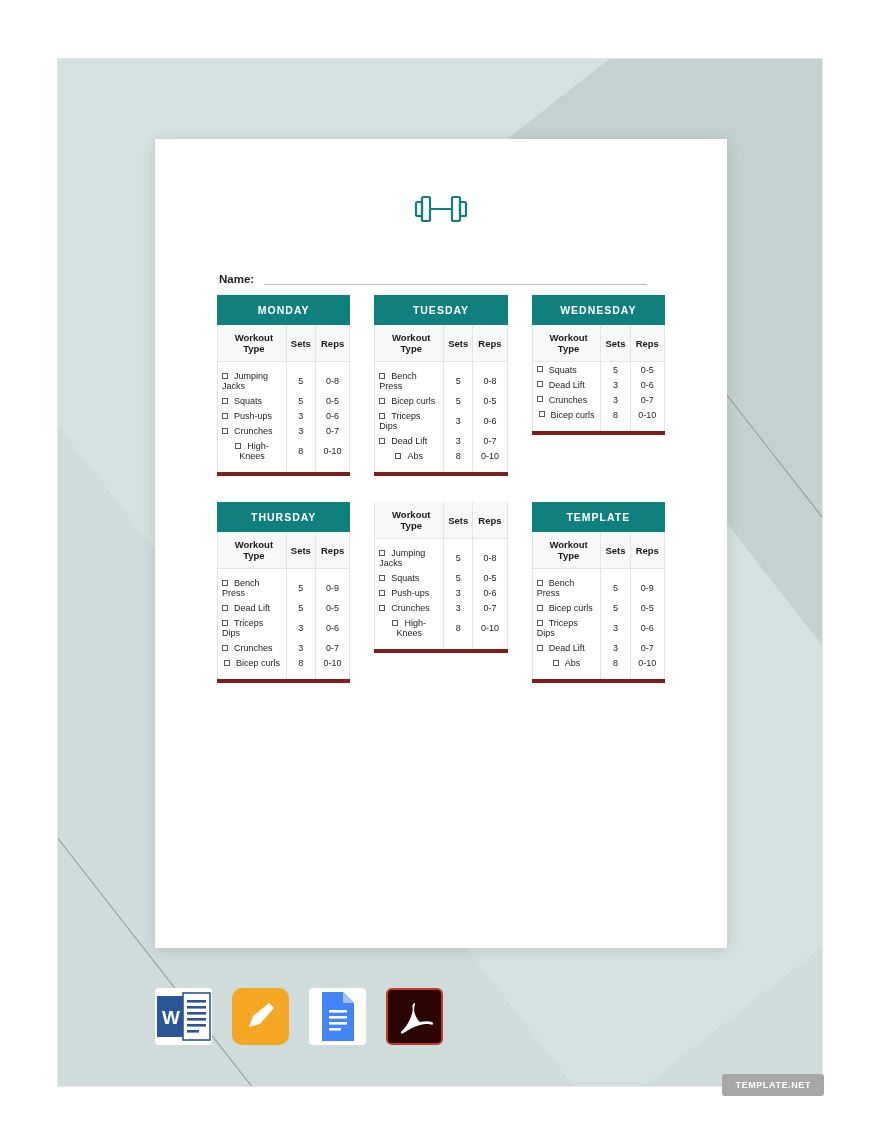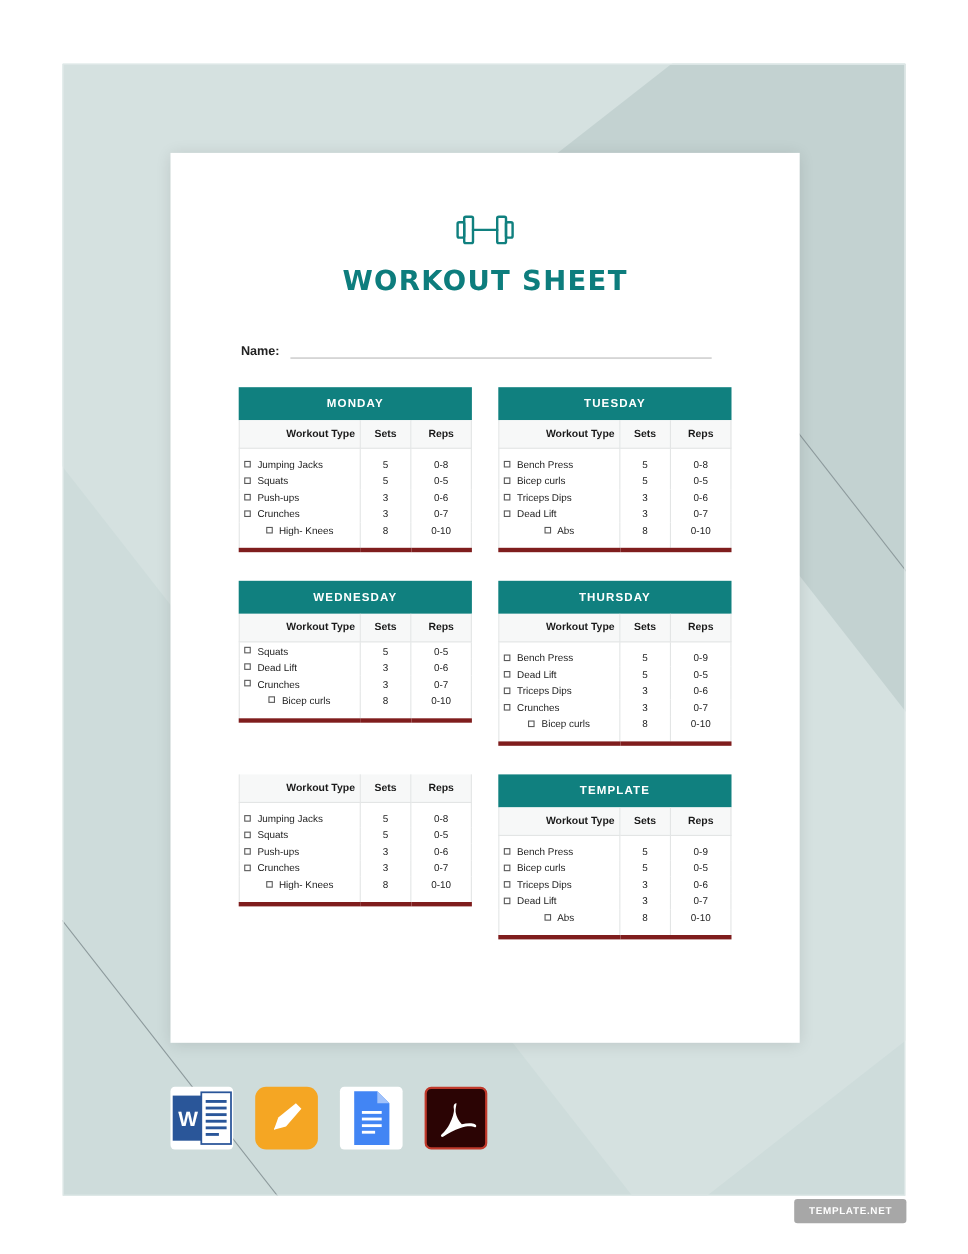--- a/index.html
+++ b/index.html
@@ -102,23 +102,23 @@
   }
   .name-line {
     flex: 1;
     border-bottom: 1px solid #b9b9b9;
     height: 14px;
     margin-left: 10px;
     margin-right: 18px;
   }
 
   .grid {
-    margin-top: 26px;
+    margin-top: 10px;
     display: grid;
-    grid-template-columns: 1fr 1fr;
+    grid-template-columns: 1fr 1fr 1fr;
     column-gap: 24px;
     row-gap: 26px;
   }
   .day-card {
     width: 100%;
   }
   .day-header {
     background: #10807f;
     color: #ffffff;
     text-align: center;
@@ -134,21 +134,21 @@
   }
   table.day-table th {
     font-size: 9.5px;
     font-weight: bold;
     color: #1a1a1a;
     padding: 7px 4px;
     background: #f7f8f8;
     border: 1px solid #e3e5e5;
     border-top: none;
   }
-  table.day-table th.col-type { text-align: right; padding-left: 8px; }
+  table.day-table th.col-type { text-align: center; padding-left: 8px; }
   table.day-table th.col-sets, table.day-table th.col-reps { text-align: center; }
   table.day-table td {
     font-size: 9px;
     color: #222;
     padding: 2.5px 4px;
     border-left: 1px solid #e3e5e5;
     border-right: 1px solid #e3e5e5;
     vertical-align: middle;
   }
   table.day-table tr.first-row td { padding-top: 9px; }
@@ -183,21 +183,21 @@
     position: relative;
   }
   .fmt-word { background: #ffffff; }
   .fmt-pages { background: #f5a623; border-radius: 10px; }
   .fmt-gdoc { background: #ffffff; }
   .fmt-pdf { background: #2b0404; border-radius: 6px; border: 2px solid #c0392b; }
 
   
   .badge {
     position: absolute;
-    right: 56px; bottom: 28px;
+    right: 56px; bottom: 44px;
     background: #a7a7a7;
     color: #ffffff;
     font-size: 9px;
     font-weight: bold;
     letter-spacing: 0.6px;
     padding: 6px 13px;
     border-radius: 3px;
   }
 </style>
 </head>
@@ -221,21 +221,20 @@
           <g fill="none" stroke="#10807f" stroke-width="2.2" stroke-linecap="round" stroke-linejoin="round">
             <rect x="10" y="8" width="8" height="24" rx="1.5"></rect>
             <rect x="40" y="8" width="8" height="24" rx="1.5"></rect>
             <rect x="4" y="13" width="6" height="14" rx="1.5"></rect>
             <rect x="48" y="13" width="6" height="14" rx="1.5"></rect>
             <line x1="18" y1="20" x2="40" y2="20"></line>
           </g>
         </svg>
       </div>
 
-      <div class="title">WORKOUT SHEET</div>
 
       <div class="name-row">
         <span class="name-label">Name:</span>
         <span class="name-line"></span>
       </div>
 
       <div class="grid">
 
         <div class="day-card">
           <div class="day-header">MONDAY</div>

